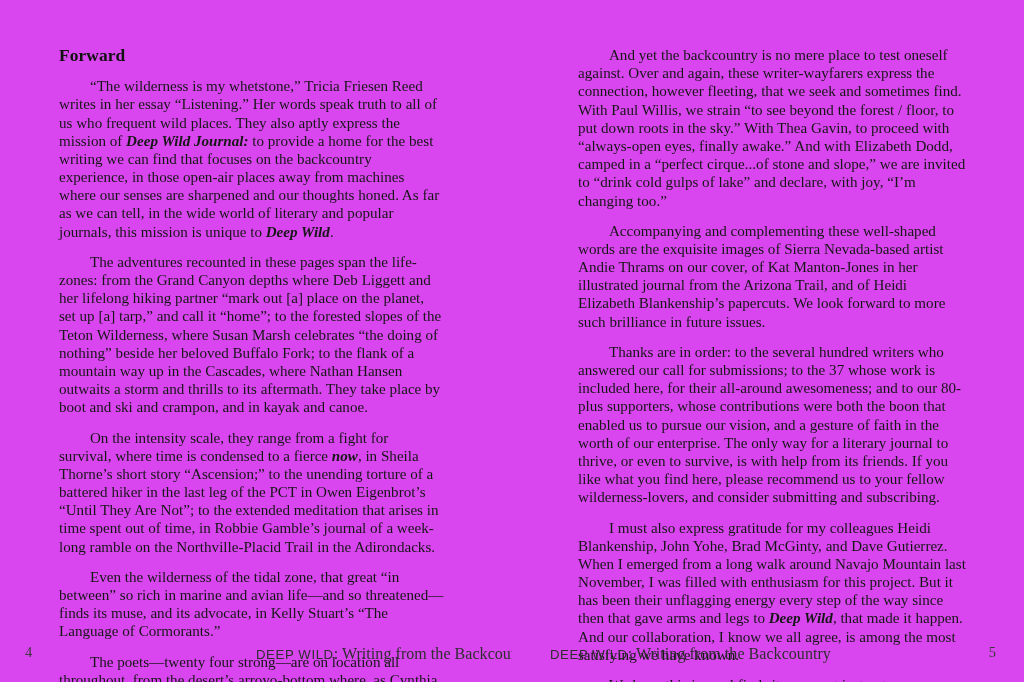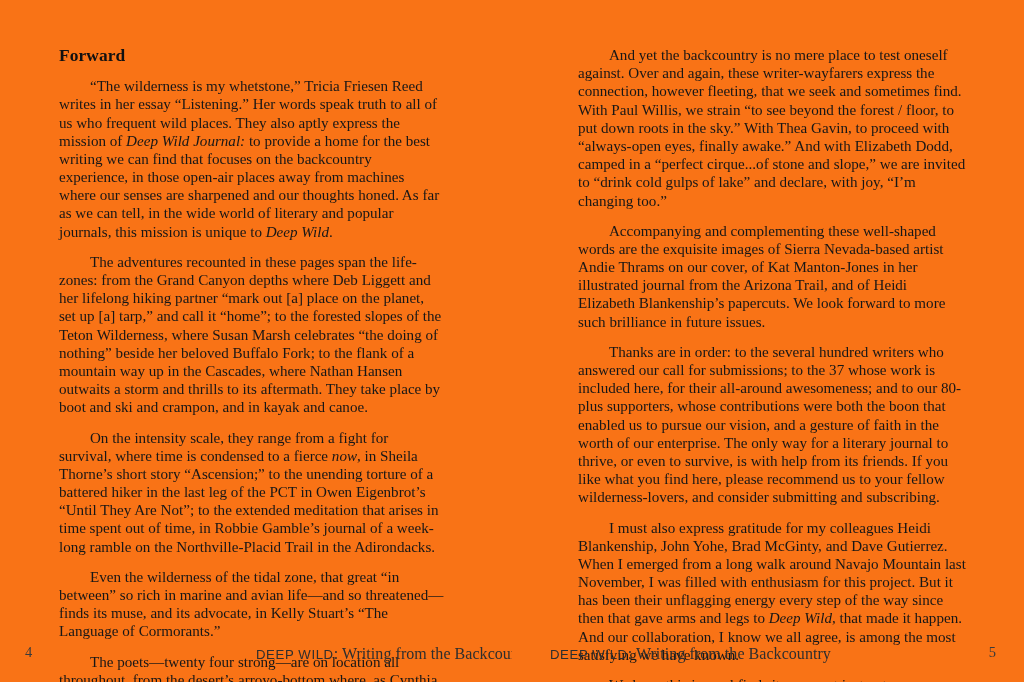--- a/index.html
+++ b/index.html
@@ -21,21 +21,21 @@
     position: absolute;
     inset: 0;
     display: flex;
     flex-direction: row;
   }
 
   .page {
     position: relative;
     width: 512px;
     height: 682px;
-    background: #f97316;
+    background: #d946ef;
     box-sizing: border-box;
   }
 
   
   .col {
     position: absolute;
     top: 46px;
     width: 385px;
     font-size: 15.1px;
     line-height: 1.205;
@@ -55,21 +55,21 @@
   }
 
   p.para {
     margin: 0;
     text-indent: 2.05em;
     hyphens: none;
   }
 
   p.para + p.para { margin-top: 12px; }
 
-  .ital { font-style: italic; }
+  .ital { font-style: italic; font-weight: bold; }
 
   
   .footer {
     position: absolute;
     bottom: 0;
     left: 0;
     right: 0;
     height: 46px;
   }
   .folio {

